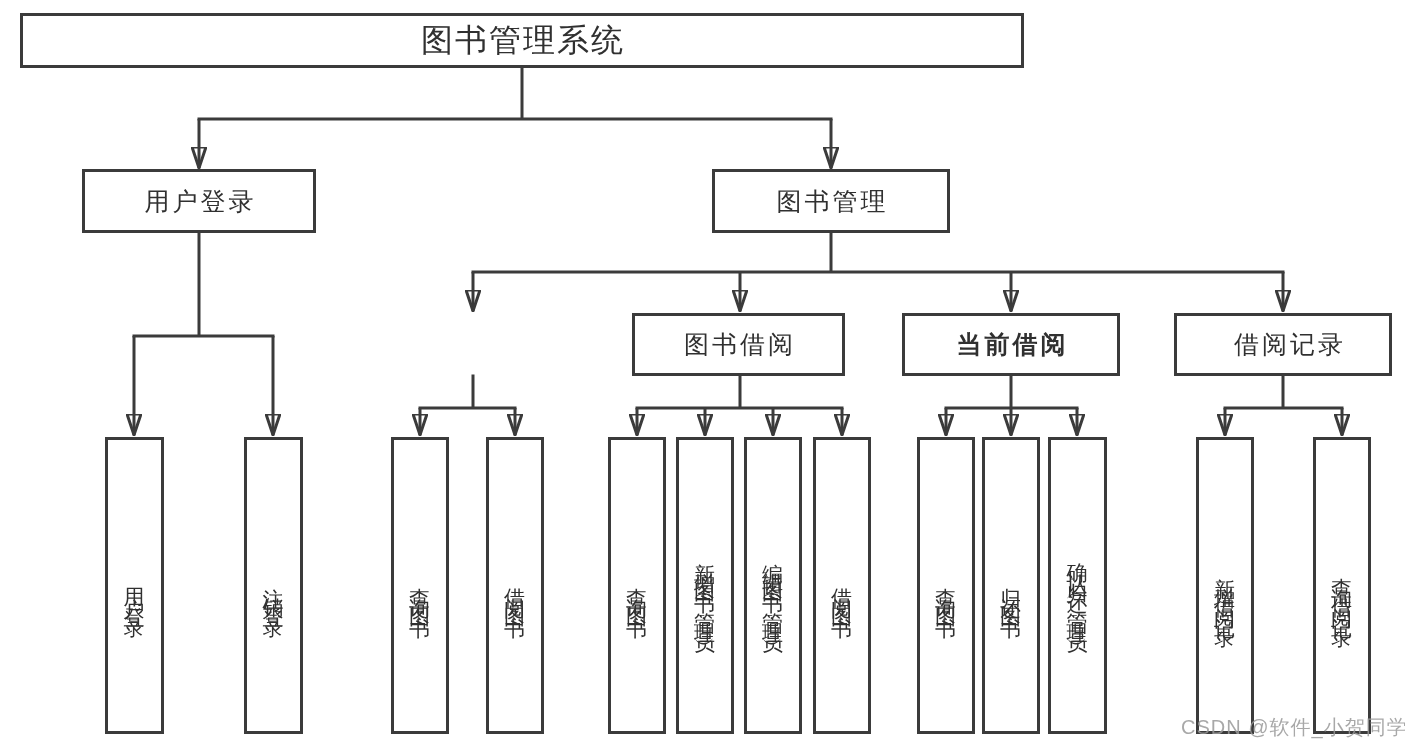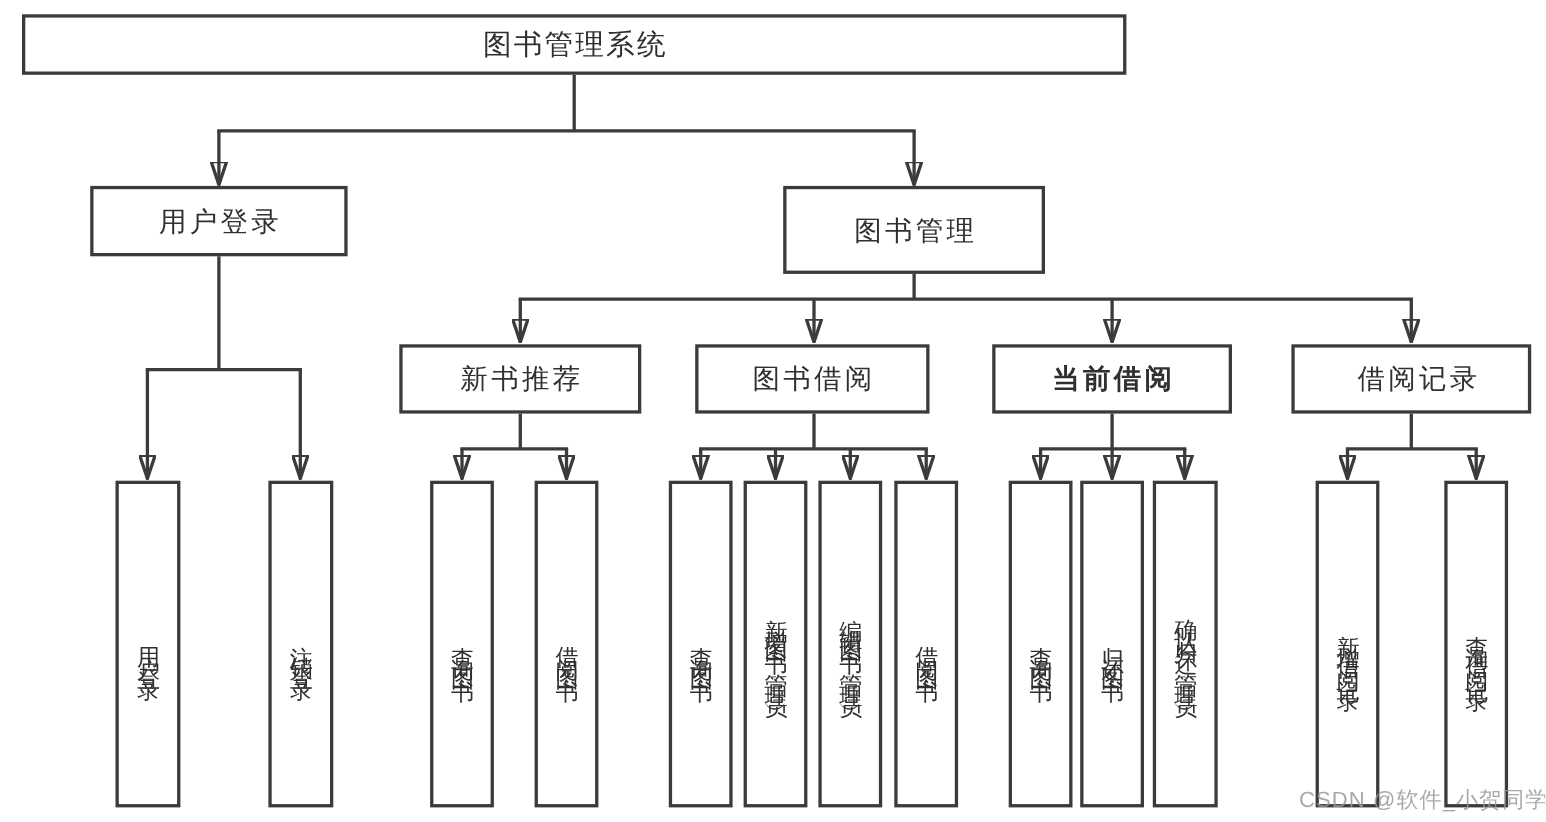--- a/index.html
+++ b/index.html
@@ -34,21 +34,21 @@
     align-items: center;
     justify-content: center;
   }
   .lbl {
     color: var(--text);
     font-size: 25px;
     letter-spacing: 3px;
     text-indent: 3px;
     white-space: nowrap;
   }
-  .lbl.title { font-size: 26px; letter-spacing: 2px; text-indent: 2px; }
+  .lbl.title { font-size: 32px; letter-spacing: 2px; text-indent: 2px; }
   .lbl-v {
     writing-mode: vertical-rl;
     text-orientation: mixed;
     color: var(--text);
     font-size: 21px;
     line-height: 1;
     letter-spacing: 10px;
     margin-bottom: -10px;
     white-space: nowrap;
   }
@@ -105,27 +105,24 @@
     <path d="M1342 408 V435" marker-end="url(#arrowhead)"></path>
   </svg>
 
   <div class="box" style="left:20px; top:13px; width:1004px; height:55px;">
     <span class="lbl title">图书管理系统</span>
   </div>
 
   <div class="box" style="left:82px; top:169px; width:234px; height:64px;">
     <span class="lbl">用户登录</span>
   </div>
-  <div class="box" style="left:712px; top:169px; width:238px; height:80px;">
+  <div class="box" style="left:712px; top:169px; width:238px; height:64px;">
     <span class="lbl">图书管理</span>
   </div>
 
-  <div class="box" style="left:363px; top:313px; width:220px; height:63px;">
-    <span class="lbl">新书推荐</span>
-  </div>
   <div class="box" style="left:632px; top:313px; width:213px; height:63px;">
     <span class="lbl">图书借阅</span>
   </div>
   <div class="box" style="left:902px; top:313px; width:218px; height:63px;font-weight:bold;">
     <span class="lbl">当前借阅</span>
   </div>
   <div class="box" style="left:1174px; top:313px; width:218px; height:63px;padding-left:11px;">
     <span class="lbl">借阅记录</span>
   </div>
 

